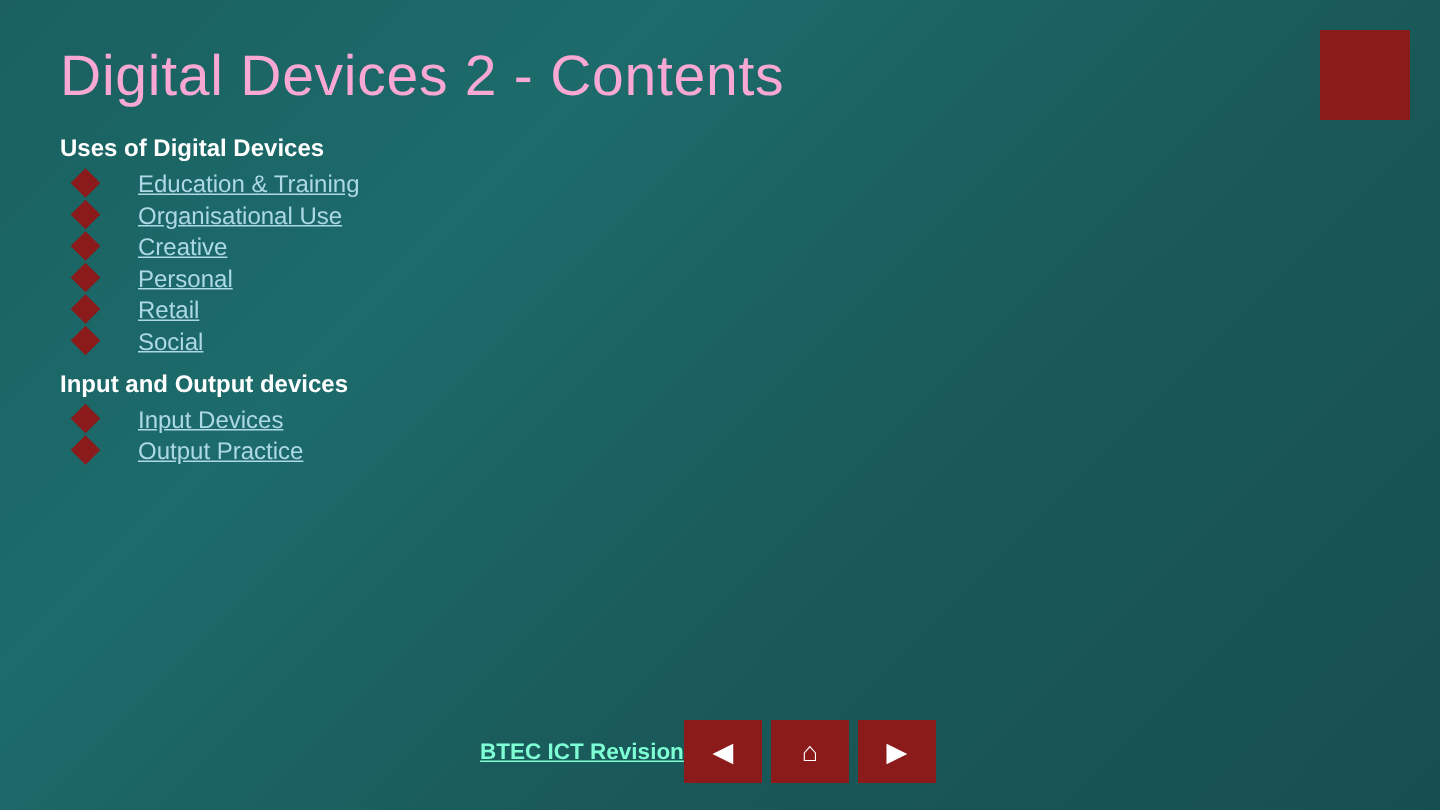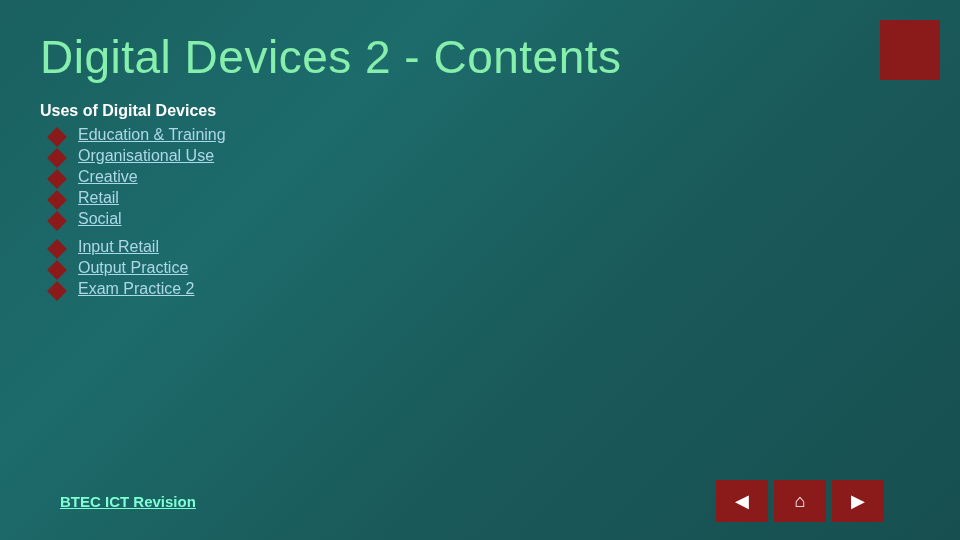--- a/index.html
+++ b/index.html
@@ -20,46 +20,47 @@
       background: linear-gradient(135deg, #1a6060 0%, #1d6b6b 30%, #1a5a5a 60%, #174f50 100%);
     }
 
     .content {
       position: relative;
       z-index: 2;
       padding: 30px 40px 20px 40px;
     }
 
     .page-title {
-      font-size: 46px;
+      font-size: 38px;
       font-weight: 500;
-      color: #86efac;
+      color: #f9a8d4;
       margin-bottom: 18px;
       letter-spacing: 0.5px;
     }
 
     .section-heading {
       font-size: 16px;
       font-weight: 600;
       color: #ffffff;
       margin-bottom: 6px;
       margin-top: 5px;
     }
 
     .bullet-list {
       list-style: none;
       margin-left: 10px;
       margin-bottom: 10px;
     }
 
     .bullet-list li {
       display: flex;
-      align-items: flex-end;
+      align-items: flex-start;
       margin: 3px 0;
       font-size: 16px;
+      gap: 14px;
     }
 
     .diamond {
       display: inline-block;
       width: 14px;
       height: 14px;
       background: #8b1a1a;
       transform: rotate(45deg);
       margin-right: 14px;
       flex-shrink: 0;
@@ -84,22 +85,22 @@
     }
 
     
     .bottom-bar {
       position: absolute;
       bottom: 18px;
       left: 0;
       right: 16px;
       display: flex;
       align-items: center;
-      justify-content: space-between;
-      padding: 0 60px;
+      justify-content: center;
+      padding: 0 44px;
       z-index: 3;
     }
 
     .btec-label {
       color: #7fffd4;
       font-size: 15px;
       font-weight: 600;
       text-decoration: underline;
     }
 
@@ -140,42 +141,43 @@
       <li>
         <span class="diamond"></span>
         <span class="link-text">Organisational Use</span>
       </li>
       <li>
         <span class="diamond"></span>
         <span class="link-text">Creative</span>
       </li>
       <li>
         <span class="diamond"></span>
+        <span class="link-text">Personal</span>
+      </li>
+      <li>
+        <span class="diamond"></span>
         <span class="link-text">Retail</span>
       </li>
       <li>
         <span class="diamond"></span>
         <span class="link-text">Social</span>
       </li>
     </ul>
   </div>
 
   <div>
+    <div class="section-heading">Input and Output devices</div>
     <ul class="bullet-list">
       <li>
         <span class="diamond"></span>
-        <span class="link-text">Input Retail</span>
+        <span class="link-text">Input Devices</span>
       </li>
       <li>
         <span class="diamond"></span>
         <span class="link-text">Output Practice</span>
-      </li>
-      <li>
-        <span class="diamond"></span>
-        <span class="link-text">Exam Practice 2</span>
       </li>
     </ul>
   </div>
 </div>
 
 <div class="bottom-bar">
   <span class="btec-label">BTEC ICT Revision</span>
   <div class="nav-buttons">
     <div class="nav-btn">◀</div>
     <div class="nav-btn">⌂</div>

